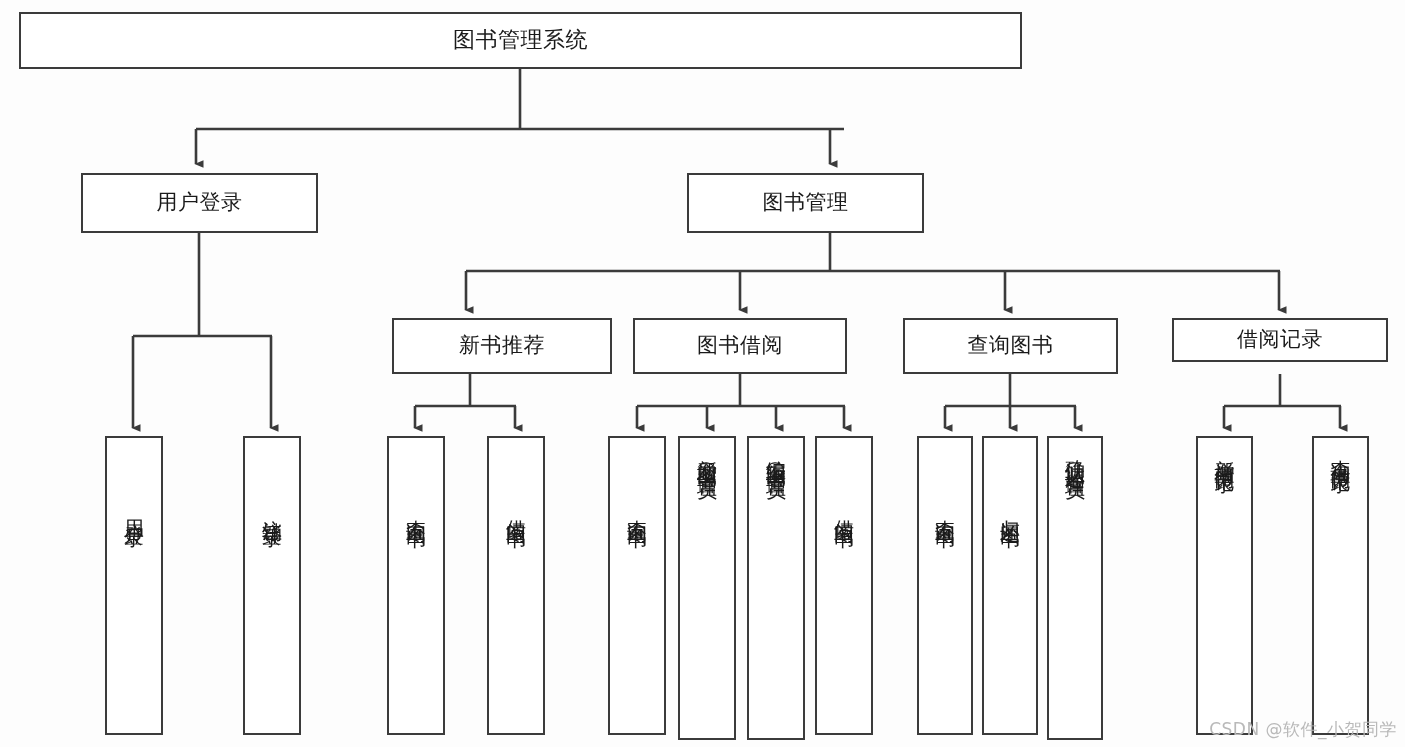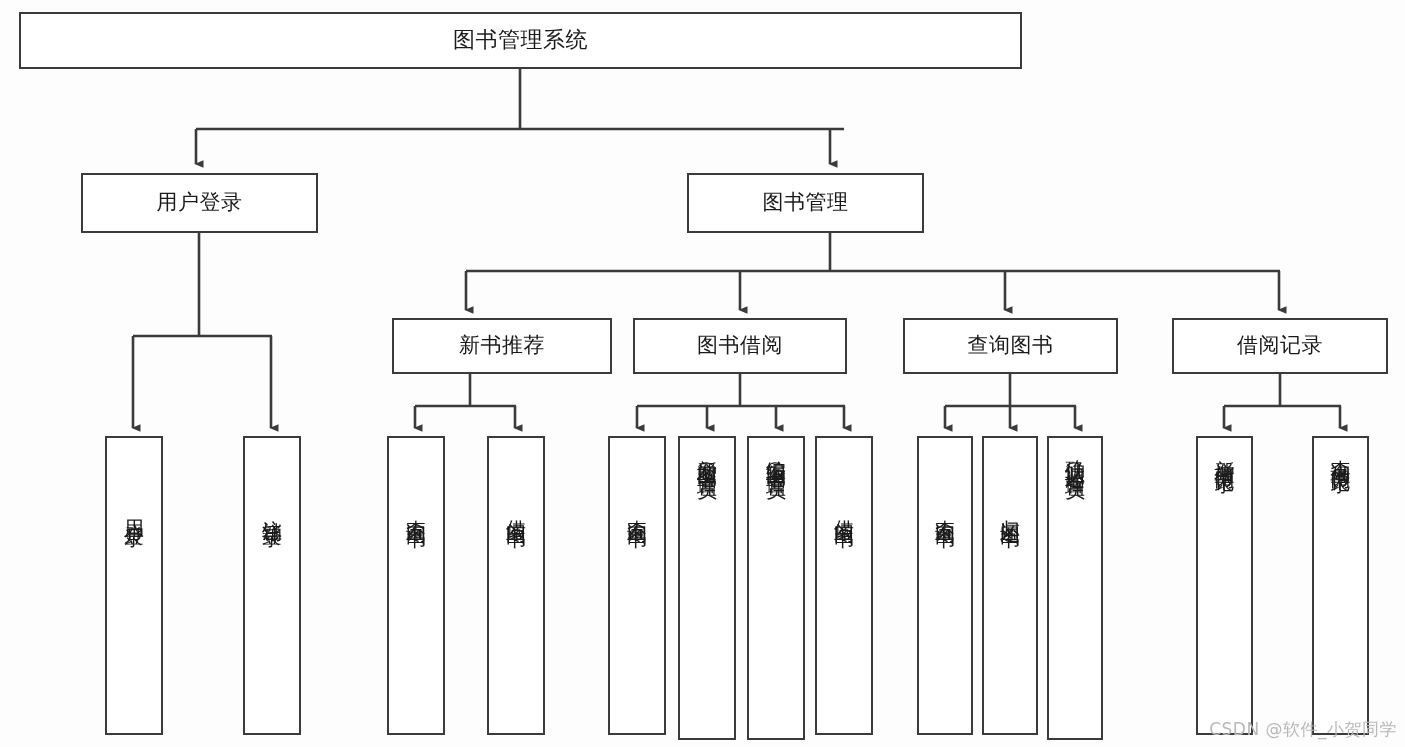--- a/index.html
+++ b/index.html
@@ -143,21 +143,21 @@
 
   <div class="node h" style="left:360px; top:318px; width:220px; height:56px;margin-left:32px;">
     <span>新书推荐</span>
   </div>
   <div class="node h" style="left:633px; top:318px; width:214px; height:56px;justify-content:center;">
     <span>图书借阅</span>
   </div>
   <div class="node h" style="left:903px; top:318px; width:215px; height:56px;">
     <span>查询图书</span>
   </div>
-  <div class="node h" style="left:1172px; top:318px; width:216px; height:56px;">
+  <div class="node h" style="left:1172px; top:318px; width:216px; height:44px;">
     <span>借阅记录</span>
   </div>
 
   <div class="node v mid" style="left:105px; top:436px; width:58px; height:299px;">
     <span class="vtext">用户登录</span>
   </div>
   <div class="node v mid" style="left:243px; top:436px; width:58px; height:299px;">
     <span class="vtext">注销登录</span>
   </div>
 

